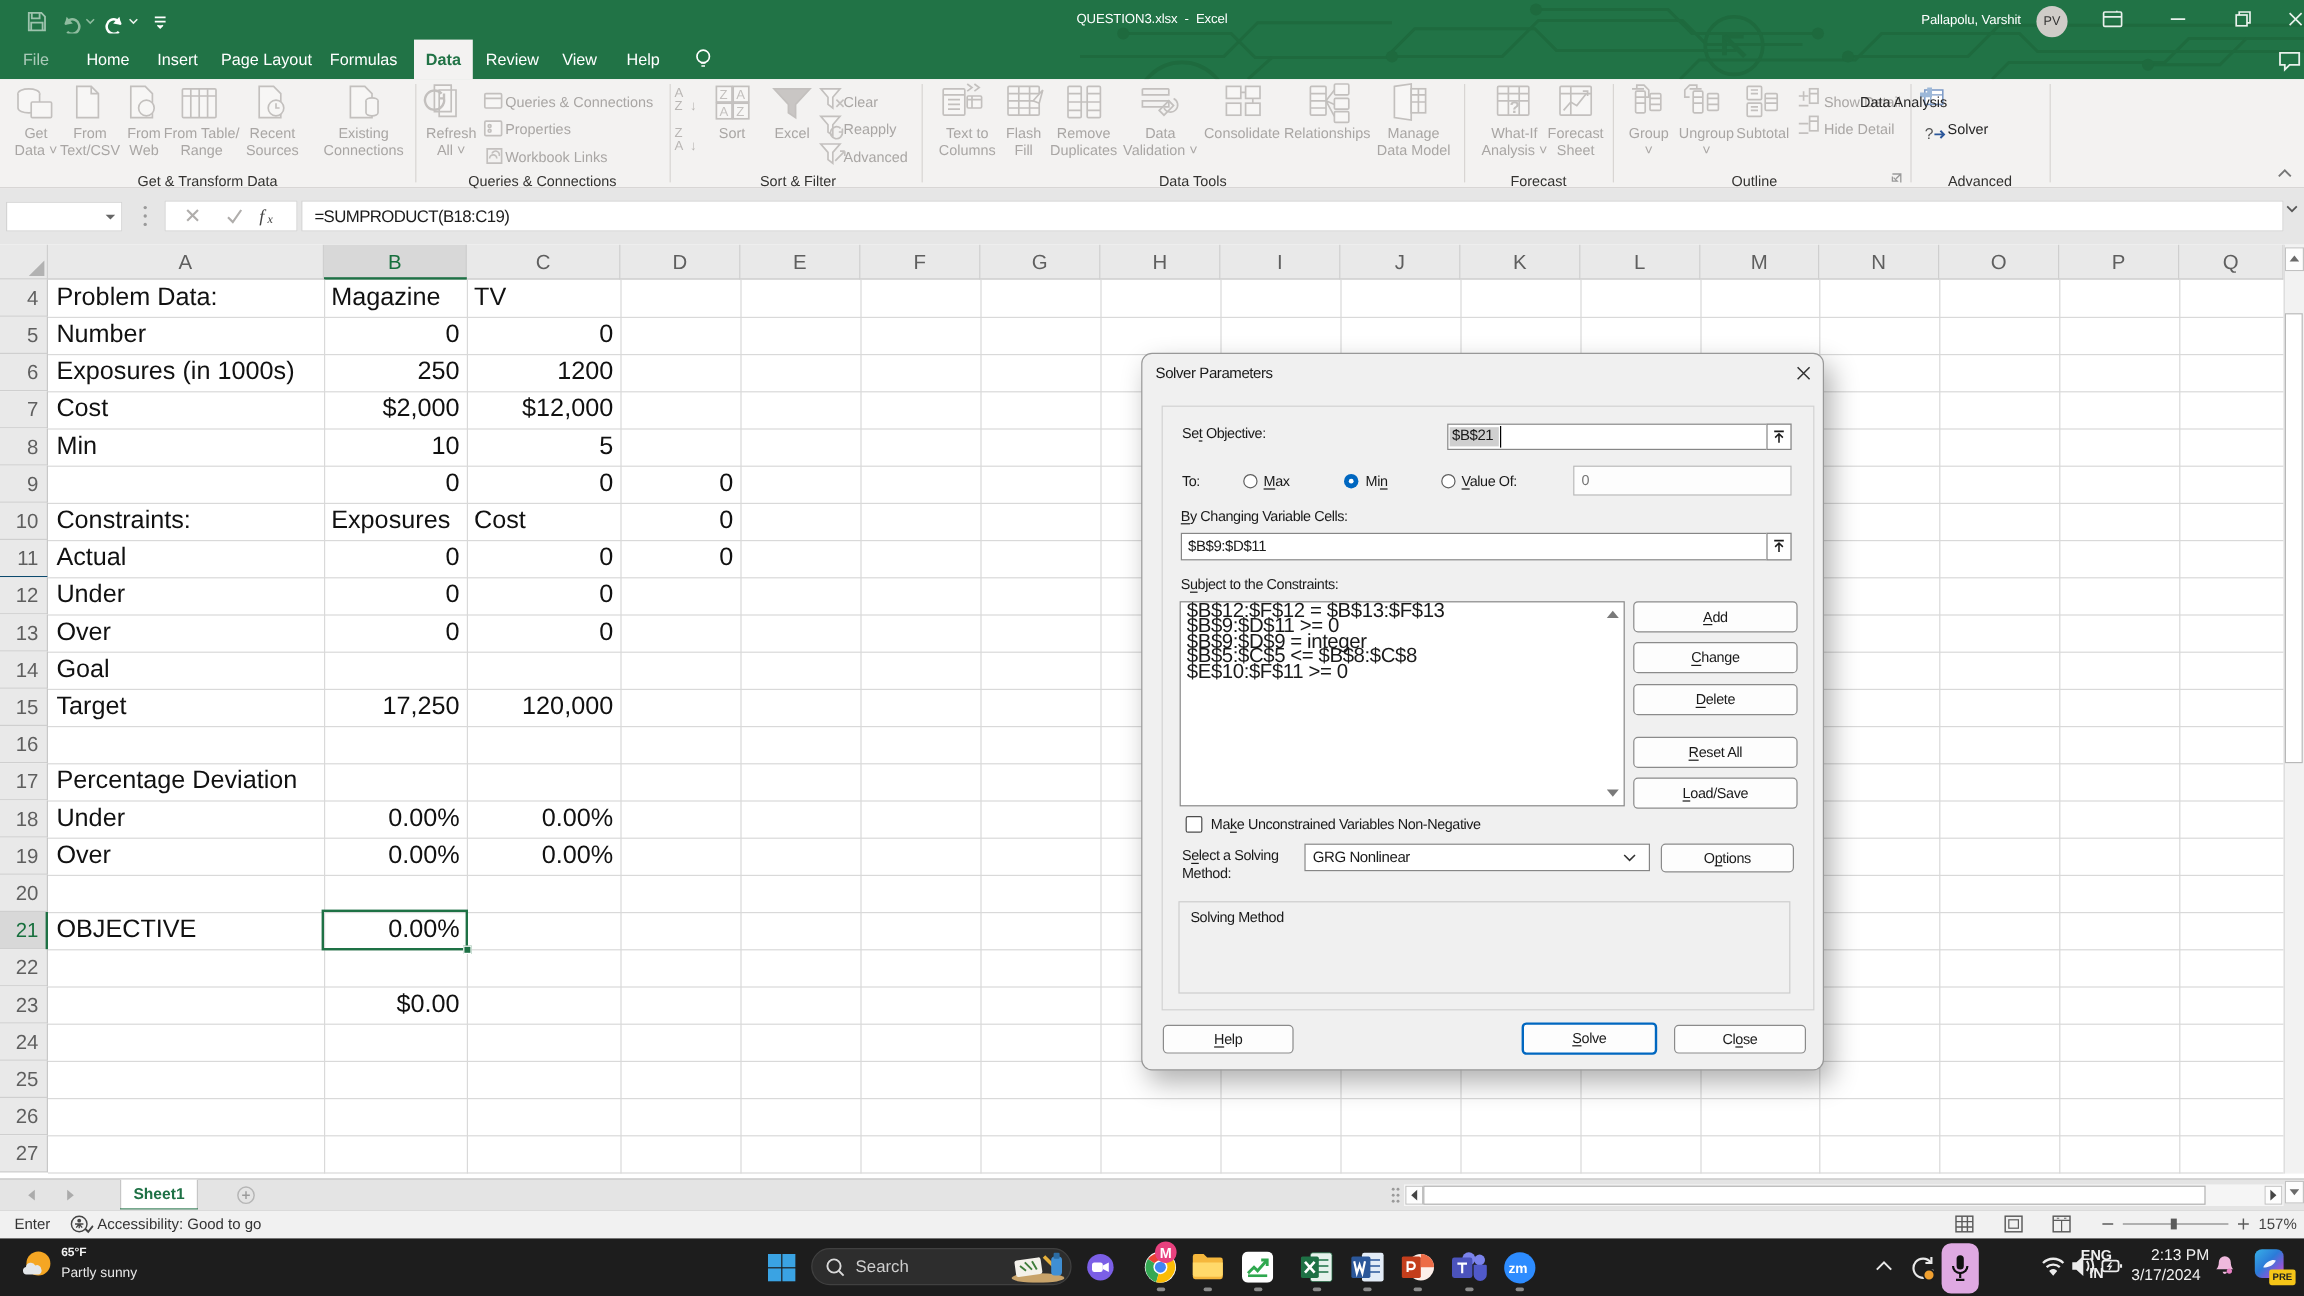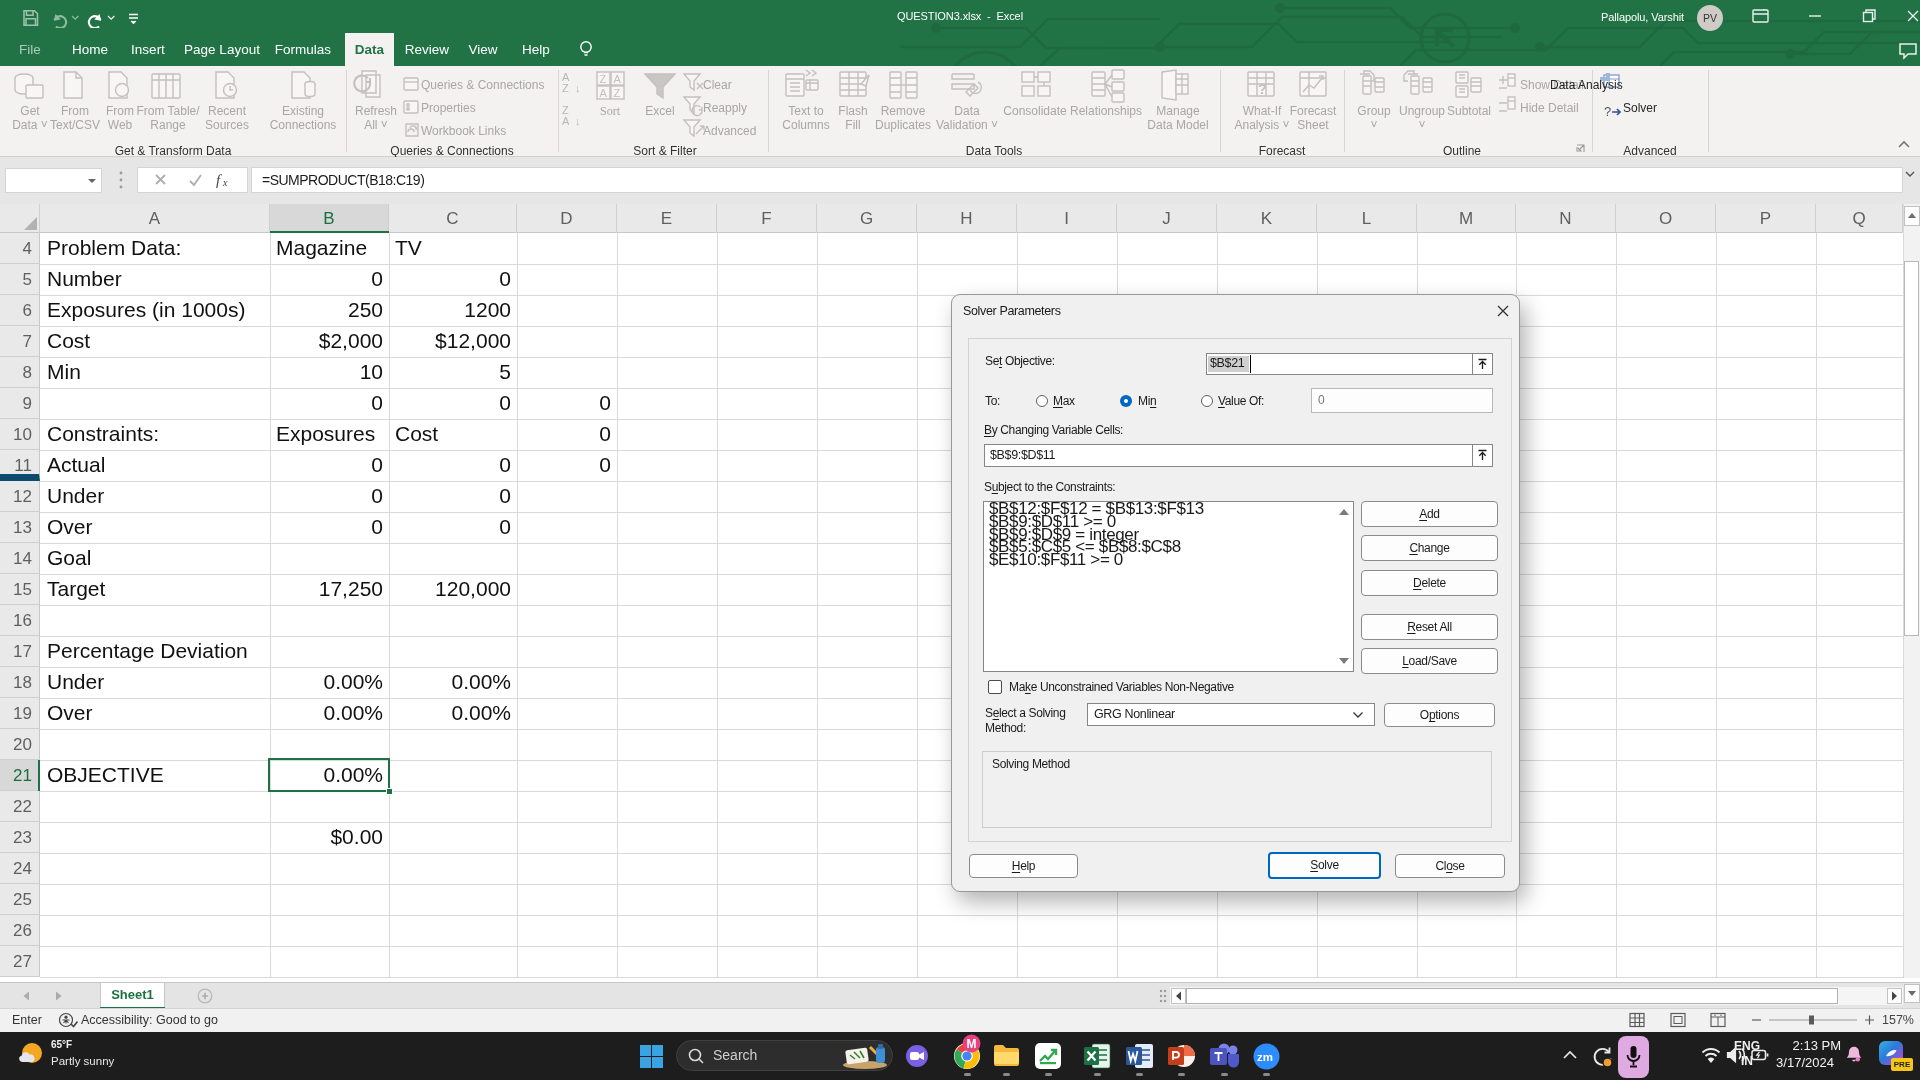--- a/index.html
+++ b/index.html
@@ -264,21 +264,21 @@
 <div class="rlab" style="left:-8px;width:76px;">Get<br>Data ˅</div>
 <div class="rlab" style="left:37px;width:76px;">From<br>Text/CSV</div>
 <div class="rlab" style="left:84px;width:72px;">From<br>Web</div>
 <div class="rlab" style="left:124px;width:88px;">From Table/<br>Range</div>
 <div class="rlab" style="left:191px;width:72px;">Recent<br>Sources</div>
 <div class="rlab" style="left:262px;width:82px;">Existing<br>Connections</div>
 <div class="rlab" style="left:340px;width:72px;">Refresh<br>All ˅</div>
 <div class="srow" style="left:421px;top:12px;">Queries &amp; Connections</div>
 <div class="srow" style="left:421px;top:35px;">Properties</div>
 <div class="srow" style="left:421px;top:58px;">Workbook Links</div>
-<div class="rlab" style="left:586px;width:48px;font-family:Liberation Serif, serif;">Sort</div>
+<div class="rlab" style="left:586px;width:48px;">Sort</div>
 <div class="rlab" style="left:636px;width:48px;">Excel</div>
 <div class="srow" style="left:703px;top:12px;">Clear</div>
 <div class="srow" style="left:703px;top:35px;">Reapply</div>
 <div class="srow" style="left:703px;top:58px;">Advanced</div>
 <div class="rlab" style="left:763px;width:86px;">Text to<br>Columns</div>
 <div class="rlab" style="left:829px;width:48px;">Flash<br>Fill</div>
 <div class="rlab" style="left:857px;width:92px;">Remove<br>Duplicates</div>
 <div class="rlab" style="left:922px;width:90px;">Data<br>Validation ˅</div>
 <div class="rlab" style="left:994px;width:82px;">Consolidate</div>
 <div class="rlab" style="left:1062px;width:88px;">Relationships</div>
@@ -349,21 +349,21 @@
 <div class="colhead" style="left:1716px;width:100px;color:#5f5f5f;border-right:1px solid #cfcfcf;">P</div>
 <div class="colhead" style="left:1816px;width:87px;color:#5f5f5f;border-right:1px solid #cfcfcf;">Q</div>
 <div class="abs" style="left:270px;top:26.5px;width:119px;height:2.5px;background:#1e7145;"></div>
 <div class="rowhead" style="top:29px;background:#e9e9e9;color:#5f5f5f;border-bottom:1px solid #cfcfcf;border-right:1px solid #c8c8c8;">4</div>
 <div class="rowhead" style="top:60px;background:#e9e9e9;color:#5f5f5f;border-bottom:1px solid #cfcfcf;border-right:1px solid #c8c8c8;">5</div>
 <div class="rowhead" style="top:91px;background:#e9e9e9;color:#5f5f5f;border-bottom:1px solid #cfcfcf;border-right:1px solid #c8c8c8;">6</div>
 <div class="rowhead" style="top:122px;background:#e9e9e9;color:#5f5f5f;border-bottom:1px solid #cfcfcf;border-right:1px solid #c8c8c8;">7</div>
 <div class="rowhead" style="top:153px;background:#e9e9e9;color:#5f5f5f;border-bottom:1px solid #cfcfcf;border-right:1px solid #c8c8c8;">8</div>
 <div class="rowhead" style="top:184px;background:#e9e9e9;color:#5f5f5f;border-bottom:1px solid #cfcfcf;border-right:1px solid #c8c8c8;">9</div>
 <div class="rowhead" style="top:215px;background:#e9e9e9;color:#5f5f5f;border-bottom:1px solid #cfcfcf;border-right:1px solid #c8c8c8;">10</div>
-<div class="rowhead" style="top:246px;background:#e9e9e9;color:#5f5f5f;border-bottom:7px solid #0c4a6e;border-right:1px solid #c8c8c8;">11</div>
+<div class="rowhead" style="top:246px;background:#e9e9e9;color:#5f5f5f;border-bottom:1px solid #0c4a6e;border-right:1px solid #c8c8c8;">11</div>
 <div class="rowhead" style="top:277px;background:#e9e9e9;color:#5f5f5f;border-bottom:1px solid #cfcfcf;border-right:1px solid #c8c8c8;">12</div>
 <div class="rowhead" style="top:308px;background:#e9e9e9;color:#5f5f5f;border-bottom:1px solid #cfcfcf;border-right:1px solid #c8c8c8;">13</div>
 <div class="rowhead" style="top:339px;background:#e9e9e9;color:#5f5f5f;border-bottom:1px solid #cfcfcf;border-right:1px solid #c8c8c8;">14</div>
 <div class="rowhead" style="top:370px;background:#e9e9e9;color:#5f5f5f;border-bottom:1px solid #cfcfcf;border-right:1px solid #c8c8c8;">15</div>
 <div class="rowhead" style="top:401px;background:#e9e9e9;color:#5f5f5f;border-bottom:1px solid #cfcfcf;border-right:1px solid #c8c8c8;">16</div>
 <div class="rowhead" style="top:432px;background:#e9e9e9;color:#5f5f5f;border-bottom:1px solid #cfcfcf;border-right:1px solid #c8c8c8;">17</div>
 <div class="rowhead" style="top:463px;background:#e9e9e9;color:#5f5f5f;border-bottom:1px solid #cfcfcf;border-right:1px solid #c8c8c8;">18</div>
 <div class="rowhead" style="top:494px;background:#e9e9e9;color:#5f5f5f;border-bottom:1px solid #cfcfcf;border-right:1px solid #c8c8c8;">19</div>
 <div class="rowhead" style="top:525px;background:#e9e9e9;color:#5f5f5f;border-bottom:1px solid #cfcfcf;border-right:1px solid #c8c8c8;">20</div>
 <div class="rowhead" style="top:556px;background:#d8d8d8;color:#176f3d;border-bottom:1px solid #cfcfcf;border-right:1px solid #c8c8c8;">21</div>

